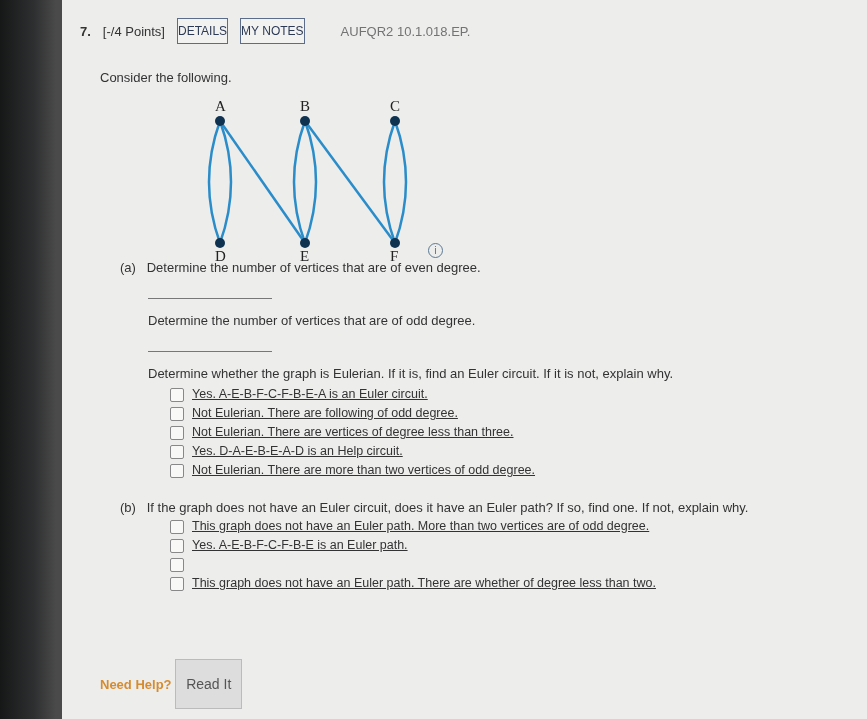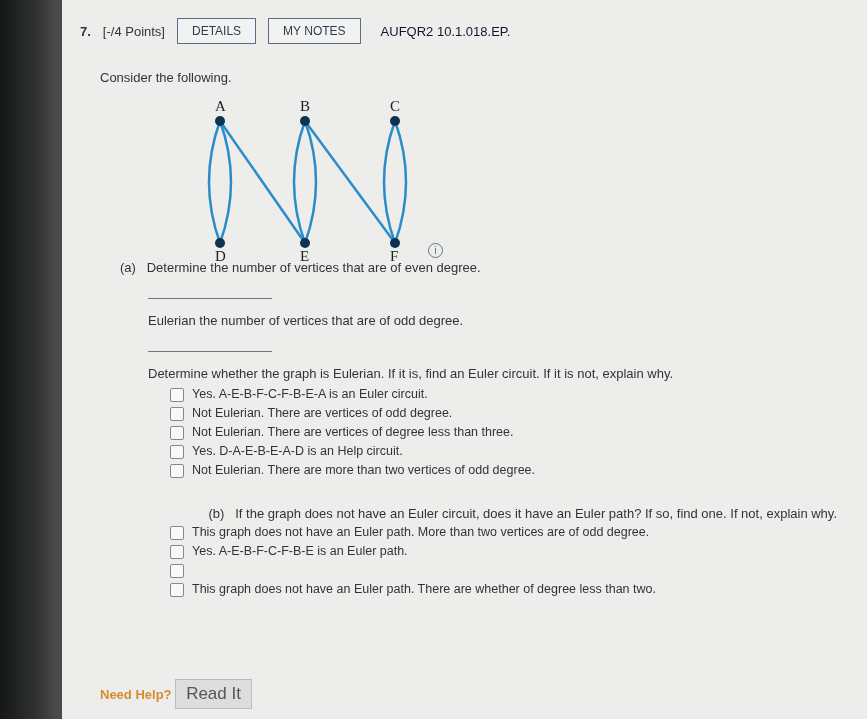--- a/index.html
+++ b/index.html
@@ -11,35 +11,35 @@
     --graph-blue:#2a8cc9;
     --graph-dot:#0f3250;
     --orange:#d68b2e;
     --muted:#555;
   }
   html,body{margin:0;padding:0;background:#1e1f20;font-family:Arial,Helvetica,sans-serif;color:var(--text);}
   .screen{width:867px;height:719px;margin:0 auto;background:var(--panel);position:relative;overflow:hidden;box-sizing:border-box;padding:18px 30px 0 80px;}
   .screen::before{content:"";position:absolute;left:0;top:0;width:62px;height:100%;background:linear-gradient(to right,#161717,#2e2f30 55%,#4a4a4a 90%);}
   .header-row{display:flex;align-items:center;gap:12px;font-size:13px;}
   .qnum{font-weight:bold;}
-  .btn{border:1px solid var(--btn-border);padding:5px 14px;font-size:12px;background:#f2f2f1;color:#2d3a55;cursor:pointer;}
-  .ref{margin-left:8px;font-size:13px;color:#0f172a;}
+  .btn{border:1px solid var(--btn-border);padding:5px 0;font-size:12px;background:#f2f2f1;color:#2d3a55;cursor:pointer;}
+  .ref{margin-left:24px;font-size:13px;color:#737373;}
   .instr{margin:26px 0 8px 20px;font-size:13px;}
   .graph-wrap{text-align:left;margin-left:100px;}
   svg.graph{display:block;}
   .part{margin:0 0 0 40px;font-size:13px;}
   .part .label{margin-top:1px;}
   .answer-line{display:block;width:120px;border:none;border-bottom:1px solid #777;background:transparent;margin:6px 0 10px 28px;font-size:13px;}
   .sub{margin:14px 0 6px 28px;font-size:13px;}
-  .choices{list-style:none;padding:0;margin:4px 0 0 50px;}
+  .choices{list-style:none;padding:0;margin:4px 0 0 50px;text-decoration:underline;}
   .choices li{display:flex;align-items:flex-start;gap:8px;font-size:12.5px;margin:4px 0;color:#333;}
   .radio{flex:none;width:12px;height:12px;border:1px solid #888;border-radius:2px;margin-top:1px;background:#f8f8f6;}
   .help{position:absolute;left:100px;bottom:10px;font-size:13px;}
   .help-lbl{color:var(--orange);font-weight:bold;}
-  .readit{border:1px solid #bbb;background:#ddd;color:#555;font-size:17px;padding:4px 10px;cursor:pointer;}
+  .readit{border:1px solid #bbb;background:#ddd;color:#555;font-size:14px;padding:16px 10px;cursor:pointer;}
   .info-icon{display:inline-block;margin-left:8px;font-size:11px;border:1px solid #5b7a93;border-radius:50%;width:13px;height:13px;line-height:13px;text-align:center;color:#5b7a93;vertical-align:middle;}
 </style>
 </head>
 <body>
 
 <div class="screen">
 
   <div class="header-row">
     <span class="qnum">7.</span>
     <span>[-/4 Points]</span>
@@ -90,49 +90,49 @@
     <span class="info-icon">i</span>
   </div>
 
   <div class="part">
     <div class="label">
       <span>(a)</span>&nbsp;&nbsp;
       <span>Determine the number of vertices that are of even degree.</span>
     </div>
     <input class="answer-line" style="">
 
-    <div class="sub">Eulerian the number of vertices that are of odd degree.</div>
+    <div class="sub">Determine the number of vertices that are of odd degree.</div>
     <input class="answer-line" style="">
 
     <div class="sub">Determine whether the graph is Eulerian. If it is, find an Euler circuit. If it is not, explain why.</div>
     <ul class="choices">
       <li>
           <span class="radio"></span>
           <span>Yes. A-E-B-F-C-F-B-E-A is an Euler circuit.</span>
         </li>
       <li>
           <span class="radio"></span>
-          <span>Not Eulerian. There are vertices of odd degree.</span>
+          <span>Not Eulerian. There are following of odd degree.</span>
         </li>
       <li>
           <span class="radio"></span>
           <span>Not Eulerian. There are vertices of degree less than three.</span>
         </li>
       <li>
           <span class="radio"></span>
           <span>Yes. D-A-E-B-E-A-D is an Help circuit.</span>
         </li>
       <li>
           <span class="radio"></span>
           <span>Not Eulerian. There are more than two vertices of odd degree.</span>
         </li>
     </ul>
   </div>
 
-  <div class="part" style="margin-top:28px;text-align:right;">
+  <div class="part" style="margin-top:22px;">
     <div>
       <span>(b)</span>&nbsp;&nbsp;
       <span>If the graph does not have an Euler circuit, does it have an Euler path? If so, find one. If not, explain why.</span>
     </div>
     <ul class="choices">
       <li>
           <span class="radio"></span>
           <span>This graph does not have an Euler path. More than two vertices are of odd degree.</span>
         </li>
       <li>

